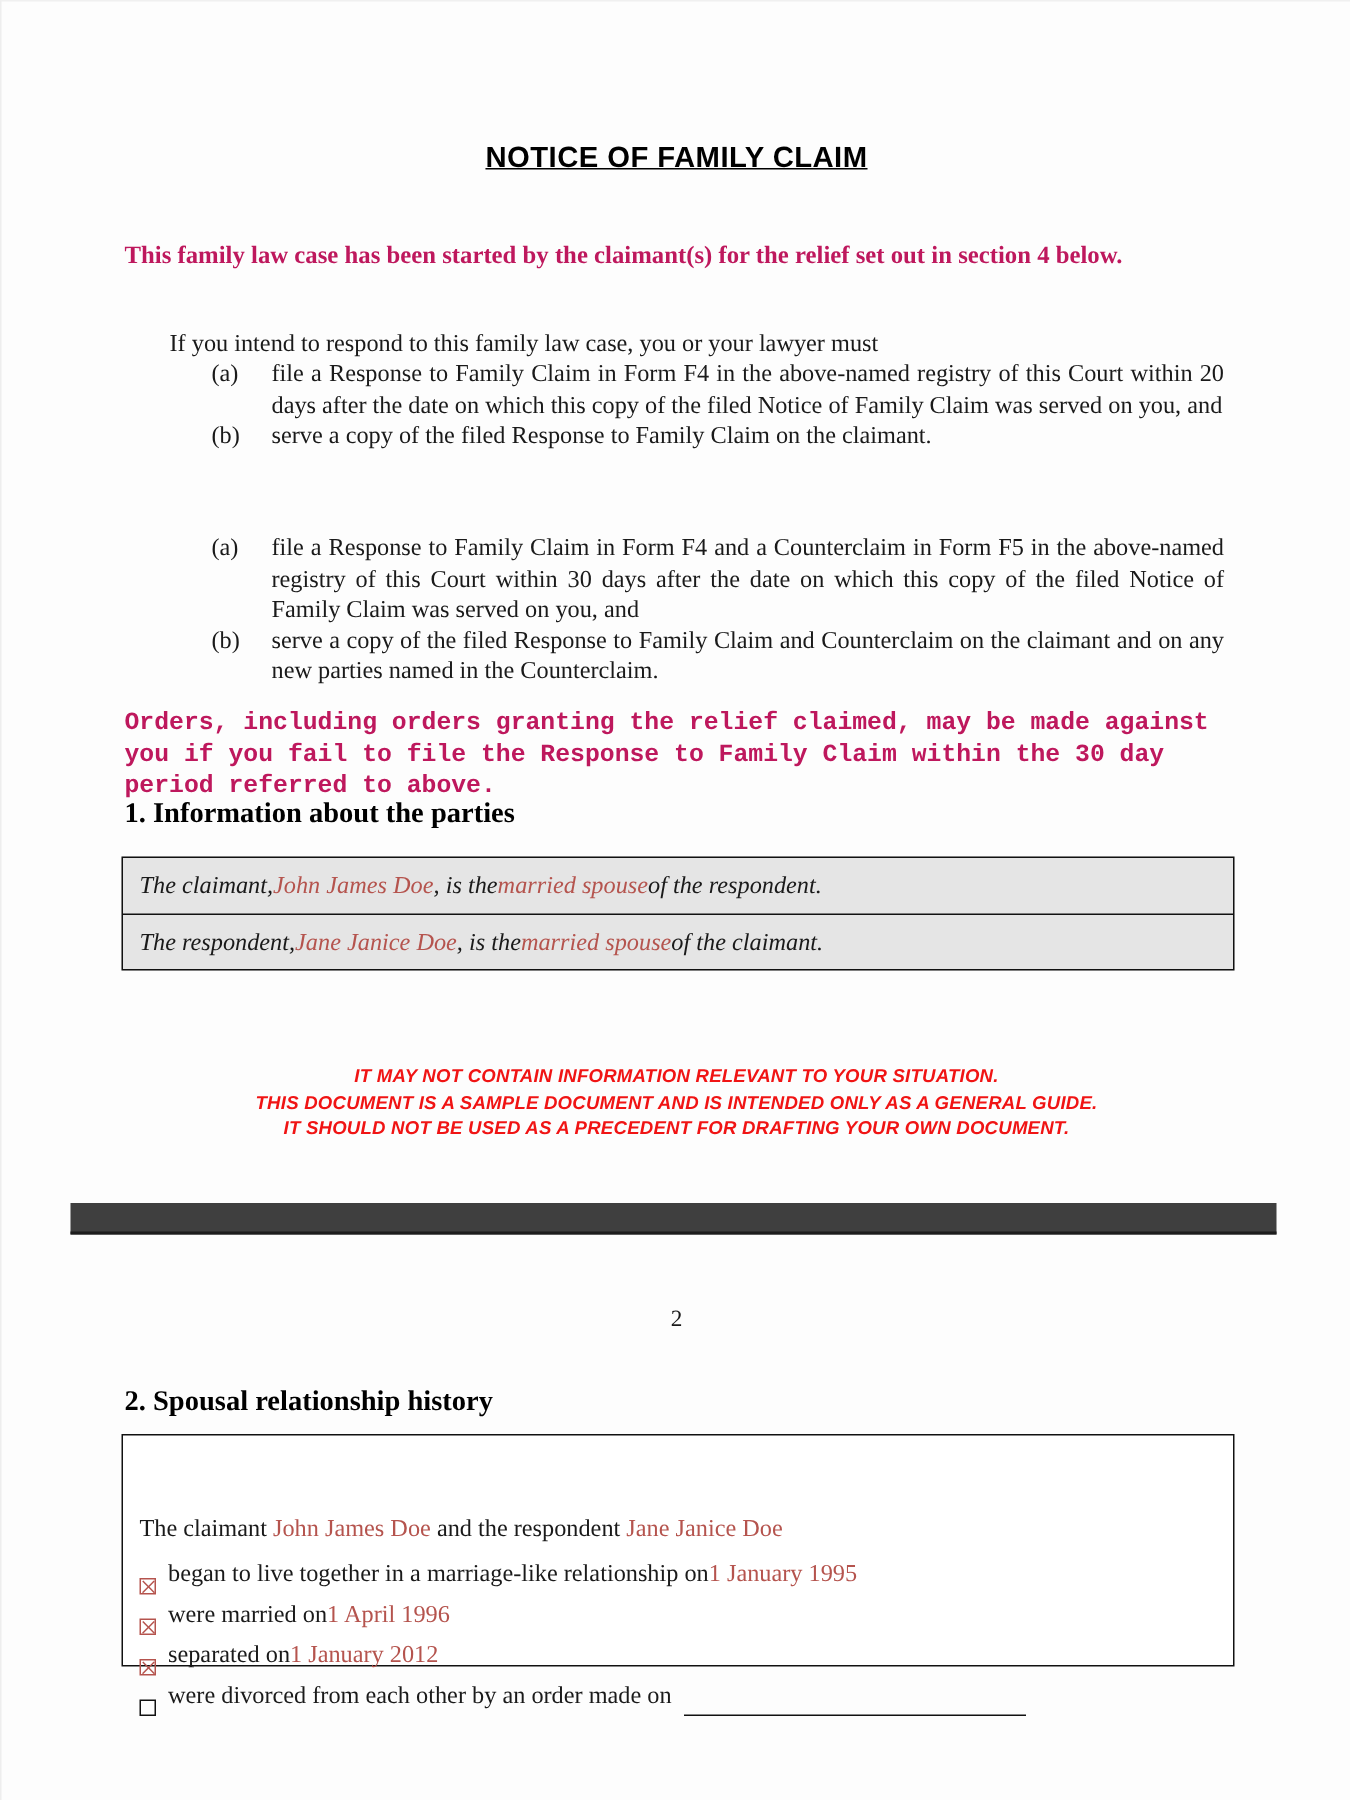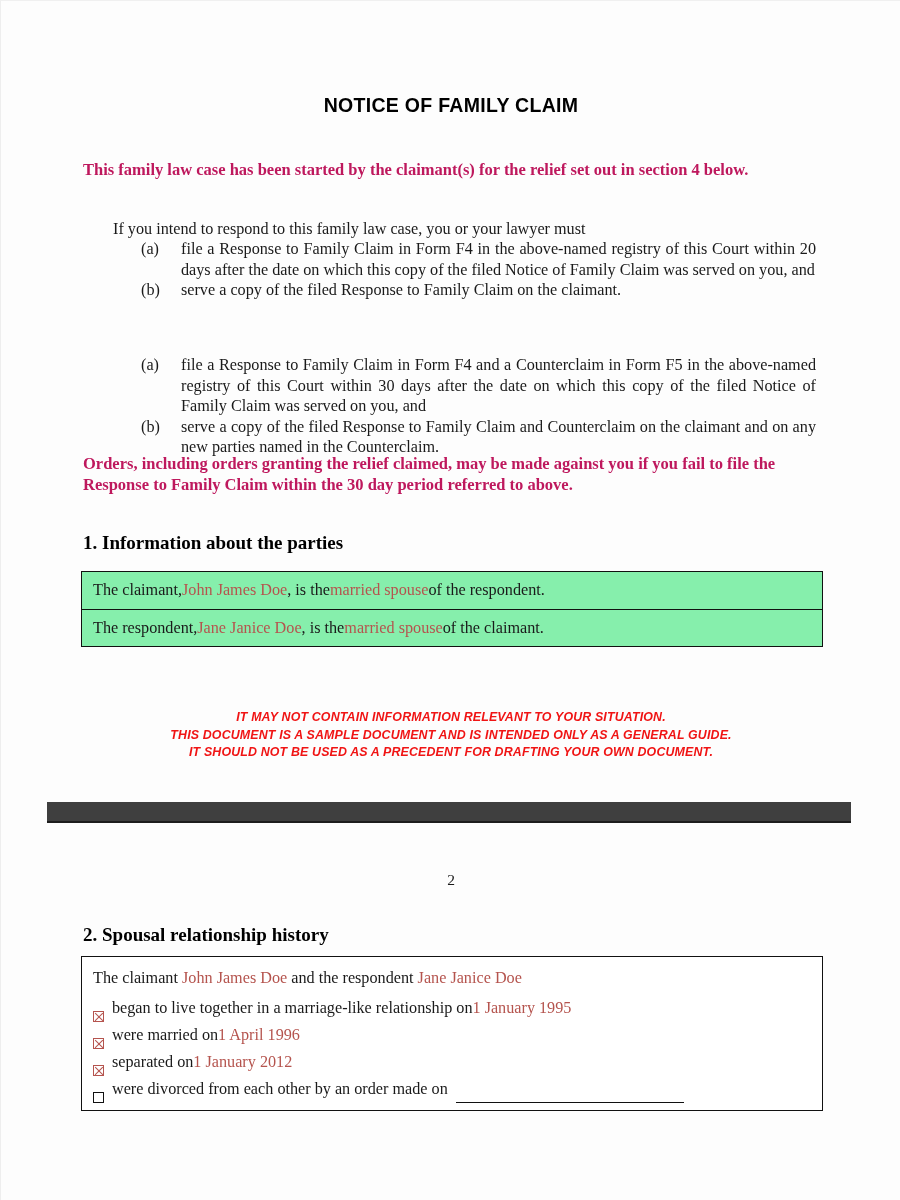--- a/index.html
+++ b/index.html
@@ -25,20 +25,21 @@
     position: absolute;
     left: 0;
     top: 93px;
     width: 900px;
     text-align: center;
     font-family: "Liberation Sans", sans-serif;
     font-weight: bold;
     font-size: 19.5px;
     letter-spacing: 0.3px;
     color: #000000;
+    text-decoration: underline;
   }
 
   
   .body-bold {
     position: absolute;
     font-family: "Liberation Serif", serif;
     font-weight: bold;
     font-size: 16.5px;
     line-height: 21px;
     color: #be185d;
@@ -78,42 +79,44 @@
   }
   .letter-body {
     flex: 1 1 auto;
     text-align: justify;
     text-justify: inter-word;
   }
   .letter-body.nojust { text-align: left; }
 
   .orders-para {
     left: 82px;
-    top: 452px;
+    top: 470px;
     width: 740px;
+    font-family: Liberation Mono, monospace;
   }
 
   .section-head {
     position: absolute;
     left: 82px;
     font-family: "Liberation Serif", serif;
     font-weight: bold;
     font-size: 19px;
     color: #000000;
   }
 
   
   .parties-table {
     position: absolute;
     left: 80px;
     top: 570px;
     width: 742px;
     border: 1.5px solid #111111;
     box-sizing: border-box;
-    background: #86efac;
+    background: #e5e5e5;
+    font-style: italic;
   }
   .parties-row {
     height: 37px;
     display: flex;
     align-items: center;
     padding-left: 11px;
     box-sizing: border-box;
     font-family: "Liberation Serif", serif;
     font-size: 16.2px;
     color: #1a1a1a;
@@ -176,20 +179,21 @@
     box-sizing: border-box;
     background: #ffffff;
     padding: 10px 0 0 11px;
   }
   .history-intro {
     font-family: "Liberation Serif", serif;
     font-size: 16.2px;
     line-height: 22px;
     color: #1a1a1a;
     margin-bottom: 6px;
+    margin-top: 41px;
   }
   .history-item {
     display: flex;
     align-items: flex-end;
     font-family: "Liberation Serif", serif;
     font-size: 16.2px;
     line-height: 27px;
     color: #1a1a1a;
   }
   .cb {

